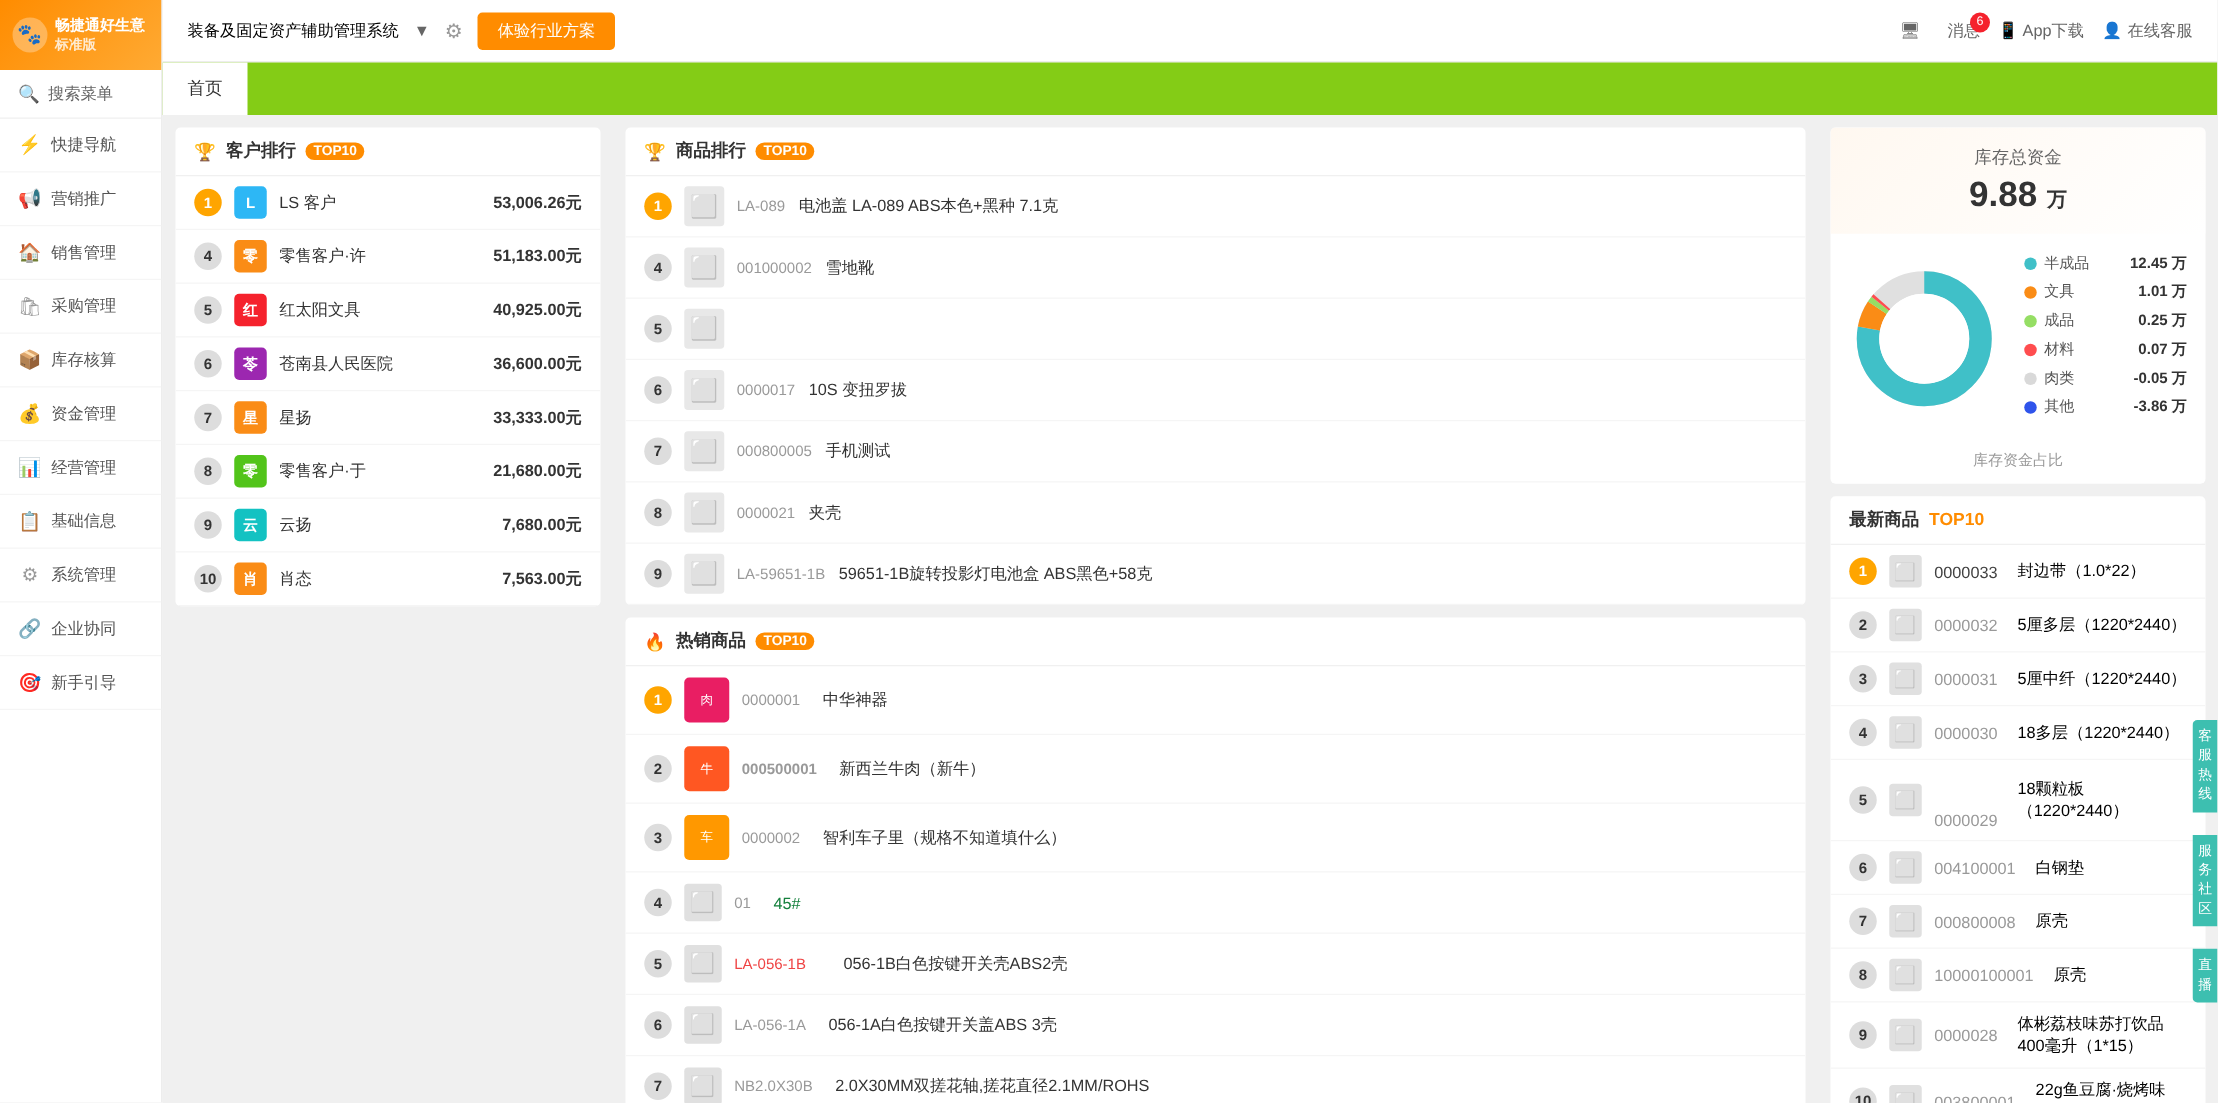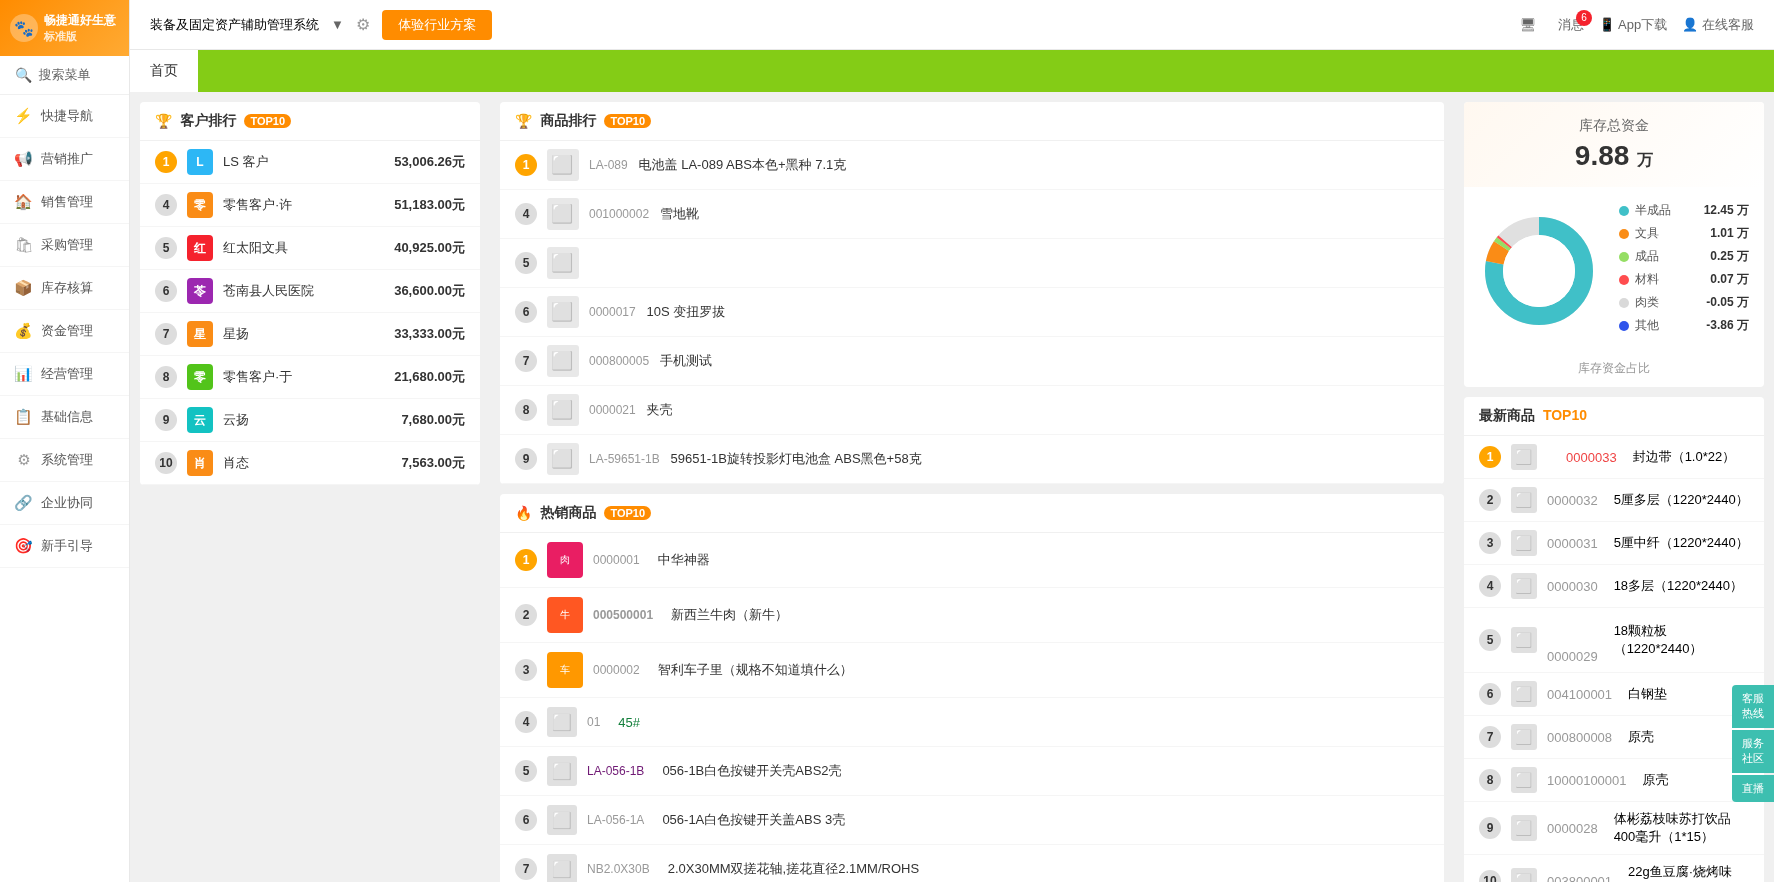--- a/index.html
+++ b/index.html
@@ -348,26 +348,27 @@
       right: 0;
       bottom: 80px;
       display: flex;
       flex-direction: column;
       gap: 2px;
       z-index: 999;
     }
     .float-btn {
       background: #3dbfb0;
       color: #fff;
-      width: 42px;
+      width: 20px;
       padding: 6px 4px;
       text-align: center;
       font-size: 11px;
       cursor: pointer;
       line-height: 1.4;
+      margin-top: 16px;
     }
     .float-btn:first-child { border-radius: 4px 0 0 0; }
     .float-btn:last-child { border-radius: 0 0 0 4px; }
 
     .middle-top-card {
       max-height: 420px;
       overflow-y: auto;
     }
   </style>
 </head>
@@ -630,21 +631,21 @@
         </div>
         <div class="hot-product-item">
           <div class="rank-num rank-other" style="color:#333;">4</div>
           <div class="hot-placeholder">⬜</div>
           <span style="color:#999;font-size:12px;margin-right:8px;">01</span>
           <span style="color:#15803d;font-size:13px;">45#</span>
         </div>
         <div class="hot-product-item">
           <div class="rank-num rank-other" style="color:#333;">5</div>
           <div class="hot-placeholder">⬜</div>
-          <span style="color:#701a75;font-size:12px;margin-right:8px;">LA-056-1B</span>
+          <span style="color:#ef4444;font-size:12px;margin-right:20px;">LA-056-1B</span>
           <span style="color:#333;font-size:13px;">056-1B白色按键开关壳ABS2壳</span>
         </div>
         <div class="hot-product-item">
           <div class="rank-num rank-other" style="color:#333;">6</div>
           <div class="hot-placeholder">⬜</div>
           <span style="color:#999;font-size:12px;margin-right:8px;">LA-056-1A</span>
           <span style="color:#333;font-size:13px;">056-1A白色按键开关盖ABS 3壳</span>
         </div>
         <div class="hot-product-item">
           <div class="rank-num rank-other" style="color:#333;">7</div>
@@ -728,21 +729,21 @@
         <div class="card-header">
           <span>
             <span>最新商品</span>
             <span style="color:#ff8c00;margin-left:4px;">TOP10</span>
           </span>
         </div>
 
         <div class="new-product-item">
           <div class="rank-num rank-1">1</div>
           <div class="new-product-thumb">⬜</div>
-          <span class="new-product-code" style="color:#ef4444;margin-right:6px;margin-left:19px;">0000033</span>
+          <span class="new-product-code" style="color:#404040;margin-right:6px;">0000033</span>
           <span>封边带（1.0*22）</span>
         </div>
         <div class="new-product-item">
           <div class="rank-num rank-other" style="color:#333;">2</div>
           <div class="new-product-thumb">⬜</div>
           <span class="new-product-code" style="color:#999;margin-right:6px;">0000032</span>
           <span>5厘多层（1220*2440）</span>
         </div>
         <div class="new-product-item">
           <div class="rank-num rank-other" style="color:#333;">3</div>

